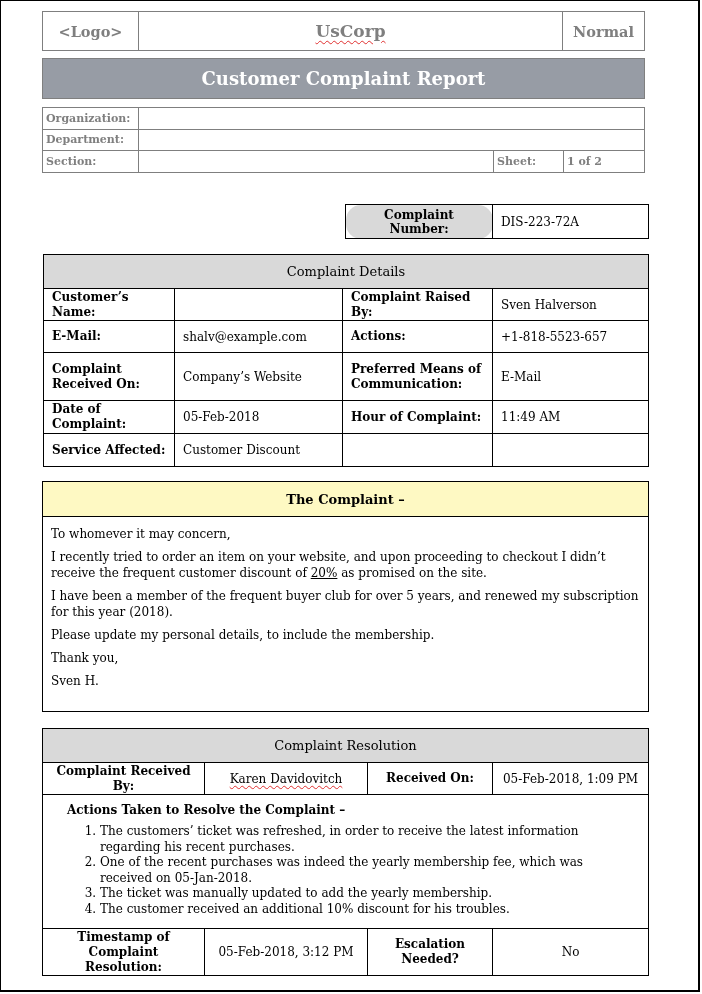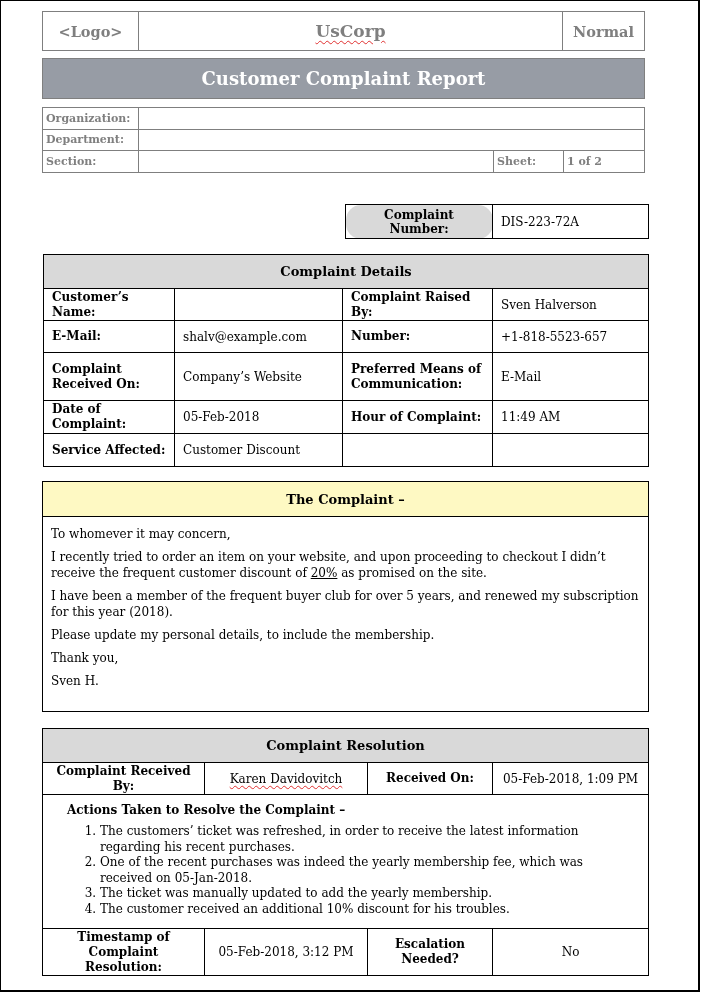--- a/index.html
+++ b/index.html
@@ -30,21 +30,21 @@
   .meta { left: 42px; top: 107px; width: 603px; }
   .meta td { border: 1px solid #7f7f7f; color: #7f7f7f; font-weight: bold; font-size: 11px; height: 21.5px; padding: 0 3px; }
 
   
   .cnum { left: 345px; top: 204px; width: 304px; height: 34px; }
   .cnum td { border: 1px solid #000; font-size: 12px; }
   .cnum .lbl { background: #d9d9d9; font-weight: bold; text-align: center; border-radius: 15px; }
 
   
   .tbl td { border: 1px solid #000; font-size: 12px; }
-  .tbl .head { background: #d9d9d9; font-weight: bold; text-align: center; font-size: 13px; }
+  .tbl .head { background: #d9d9d9; font-weight: normal; text-align: center; font-size: 13px; }
   .tbl .b { font-weight: bold; line-height: 15px; }
   .tbl .c { text-align: center; }
 
   .details { left: 43px; top: 254px; width: 606px; }
   .complaint { left: 42px; top: 481px; width: 607px; height: 231px; border: 1px solid #000; }
   .complaint .chead { height: 34px; background: #fef9c3; border-bottom: 1px solid #000; font-weight: bold; font-size: 13px; display: flex; align-items: center; justify-content: center; }
   .complaint .body { padding: 9px 8px 0 8px; font-size: 12px; line-height: 16px; }
   .complaint .body p { margin: 0 0 7px 0; }
   .u { text-decoration: underline; }
 
@@ -127,21 +127,21 @@
   </tr>
   <tr style="height:32px">
     <td class="b">Customer’s Name:</td>
     <td></td>
     <td class="b">Complaint Raised By:</td>
     <td>Sven Halverson</td>
   </tr>
   <tr style="height:32px">
     <td class="b">E-Mail:</td>
     <td>shalv@example.com</td>
-    <td class="b">Number:</td>
+    <td class="b">Actions:</td>
     <td>+1-818-5523-657</td>
   </tr>
   <tr style="height:48px">
     <td class="b">Complaint Received On:</td>
     <td>Company’s Website</td>
     <td class="b">Preferred Means of Communication:</td>
     <td>E-Mail</td>
   </tr>
   <tr style="height:33px">
     <td class="b">Date of Complaint:</td>

